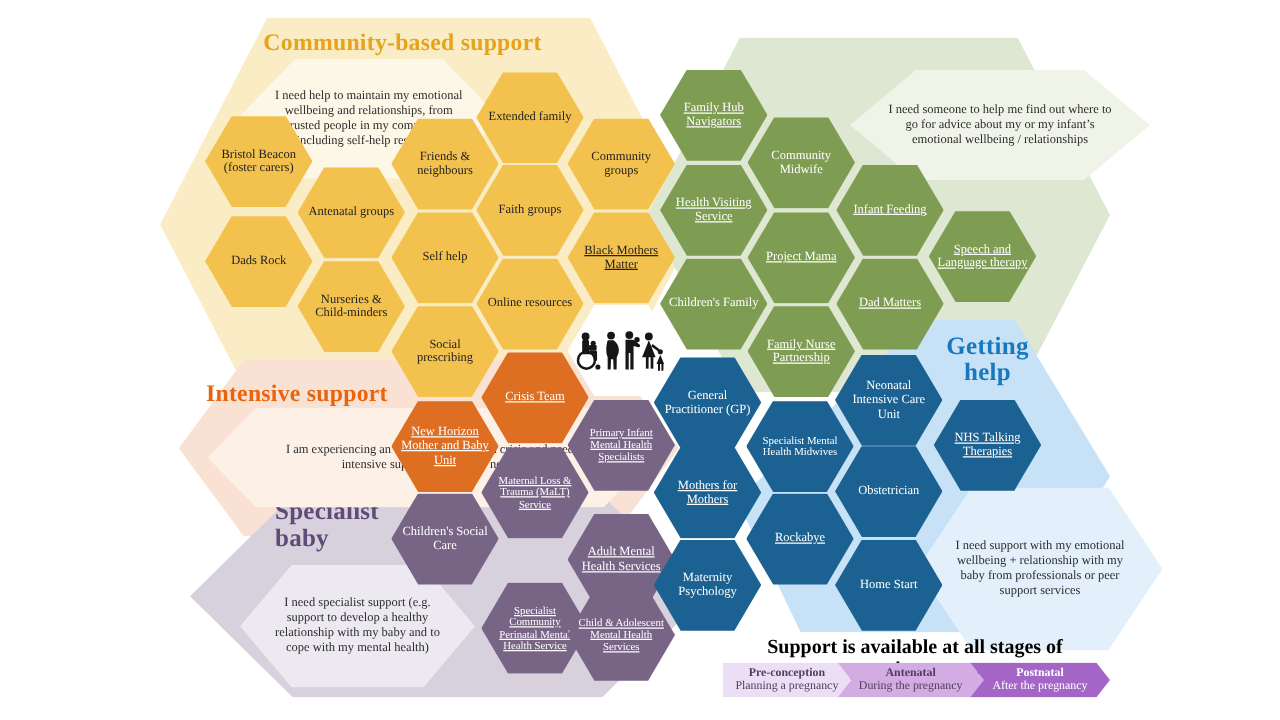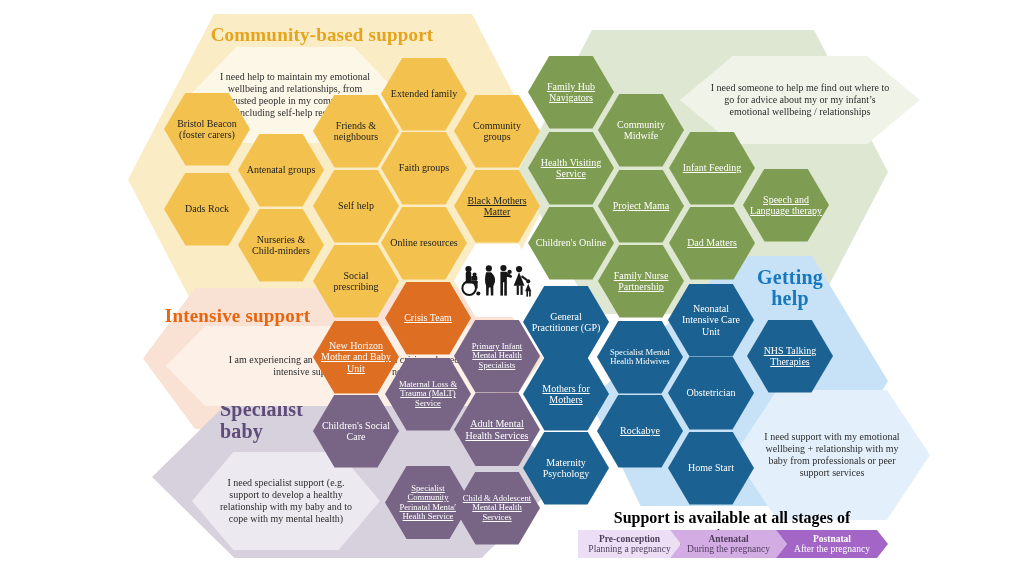--- a/index.html
+++ b/index.html
@@ -128,21 +128,21 @@
       </div>
       <div class="hex hex-specialist" style="left: 385px; top: 357.5px;">
         <span class="lbl link tiny">Maternal Loss &amp; Trauma (MaLT) Service</span>
       </div>
       <div class="hex hex-specialist" style="left: 313px; top: 394.5px;">
         <span class="lbl">Children's Social Care</span>
       </div>
       <div class="hex hex-specialist" style="left: 385px; top: 430px; margin-top: 36px;">
         <span class="lbl link tiny">Specialist Community Perinatal Mental Health Service</span>
       </div>
-      <div class="hex hex-specialist" style="left: 454px; top: 393px;">
+      <div class="hex hex-specialist" style="left: 454px; top: 411px;">
         <span class="lbl link">Adult Mental Health Services</span>
       </div>
       <div class="hex hex-specialist" style="left: 454px; top: 471.5px;">
         <span class="lbl link tiny">Child &amp; Adolescent Mental Health Services</span>
       </div>
       <div class="hex hex-advice" style="left: 528px; top: 55.5px;">
         <span class="lbl link">Family Hub Navigators</span>
       </div>
       <div class="hex hex-advice" style="left: 598px; top: 93.5px;">
         <span class="lbl">Community Midwife</span>
@@ -153,21 +153,21 @@
       <div class="hex hex-advice" style="left: 669px; top: 131.5px;">
         <span class="lbl link">Infant Feeding</span>
       </div>
       <div class="hex hex-advice" style="left: 598px; top: 169.5px;">
         <span class="lbl link">Project Mama</span>
       </div>
       <div class="hex hex-advice" style="left: 743px; top: 168.5px;">
         <span class="lbl link">Speech and Language therapy</span>
       </div>
       <div class="hex hex-advice" style="left: 528px; top: 206.5px;">
-        <span class="lbl">Children's Online</span>
+        <span class="lbl">Children's Family</span>
       </div>
       <div class="hex hex-advice" style="left: 669px; top: 206.5px;">
         <span class="lbl link">Dad Matters</span>
       </div>
       <div class="hex hex-advice" style="left: 598px; top: 244.5px;">
         <span class="lbl link">Family Nurse Partnership</span>
       </div>
       <div class="hex hex-getting" style="left: 523px; top: 285.5px;">
         <span class="lbl">General Practitioner (GP)</span>
       </div>

